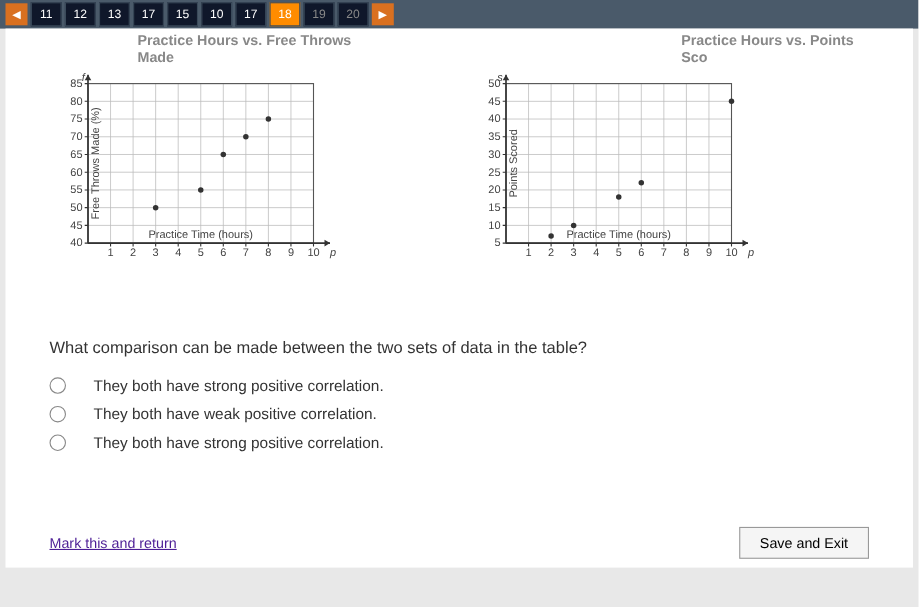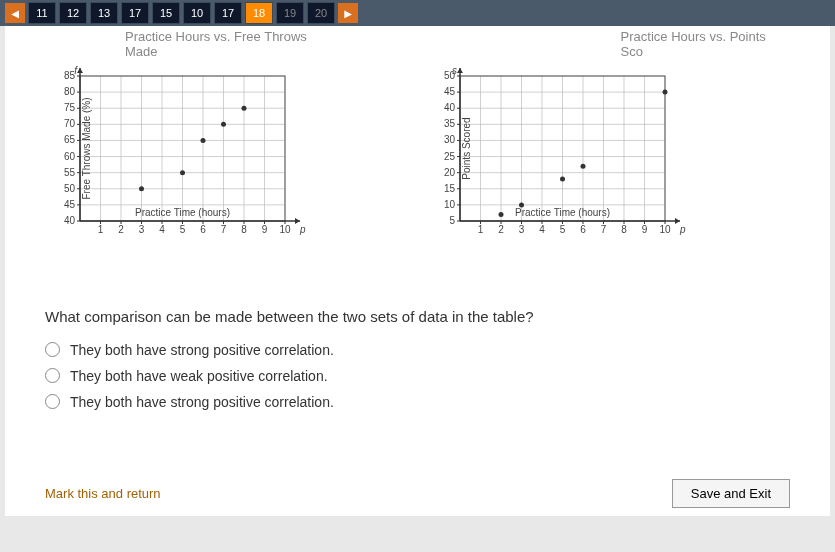--- a/index.html
+++ b/index.html
@@ -3,32 +3,32 @@
 <meta charset="utf-8">
 <style>
 body{margin:0;font-family:Arial,sans-serif;background:#e8e8e8;width:835px;height:552px;overflow:hidden;position:relative}
 .nav{background:#4a5a6a;height:26px;display:flex;align-items:center;padding:0 5px;gap:3px}
 .nav-btn{width:26px;height:20px;background:#0f172a;color:#fff;font-size:11px;display:flex;align-items:center;justify-content:center;border:1px solid #3a4a5a;cursor:pointer}
 .nav-btn.active{background:#ff8c00}
 .nav-btn.dim{color:#888}
 .nav-arrow{width:20px;height:20px;background:#d97020;color:#fff;display:flex;align-items:center;justify-content:center;cursor:pointer;font-size:10px}
 .content{padding:5px 40px;background:#fff;margin:0 5px;height:480px;position:relative}
 .titles{display:flex;position:relative;top:-2px}
-.title{color:#888;font-size:13px;font-weight:normal}
+.title{color:#888;font-size:13px;font-weight:bold}
 .title1{margin-left:80px}
 .title2{margin-left:280px}
 .charts{display:flex;gap:120px;margin-top:5px}
 .chart{position:relative;width:260px;height:220px}
 svg text{font-size:10px;fill:#444}
 .question{font-size:15px;color:#333;margin-top:22px}
 .opts{margin-top:12px}
-.opt{display:flex;gap:10px;padding:5px 0;font-size:14px;color:#333}
+.opt{display:flex;align-items:center;gap:25px;padding:5px 0;font-size:14px;color:#333}
 .radio{width:13px;height:13px;border:1px solid #888;border-radius:50%;background:#fff}
 .footer{position:absolute;bottom:8px;left:40px;right:40px;display:flex;align-items:center;justify-content:space-between}
-.mark{color:#a16207;font-size:13px;cursor:pointer}
+.mark{color:#4c1d95;font-size:13px;text-decoration:underline;cursor:pointer}
 .btns{display:flex;gap:8px}
 .btn{padding:6px 18px;font-size:13px;border:1px solid #999;background:#f5f5f5;cursor:pointer}
 .btn.next{background:#3b8bc8;color:#fff;border-color:#2a6a9a;padding:6px 28px}
 </style>
 </head>
 <body>
 
 <div class="nav">
   <div class="nav-arrow">◀</div>
   <div id="nav-items" style="display: flex; gap: 3px;">

